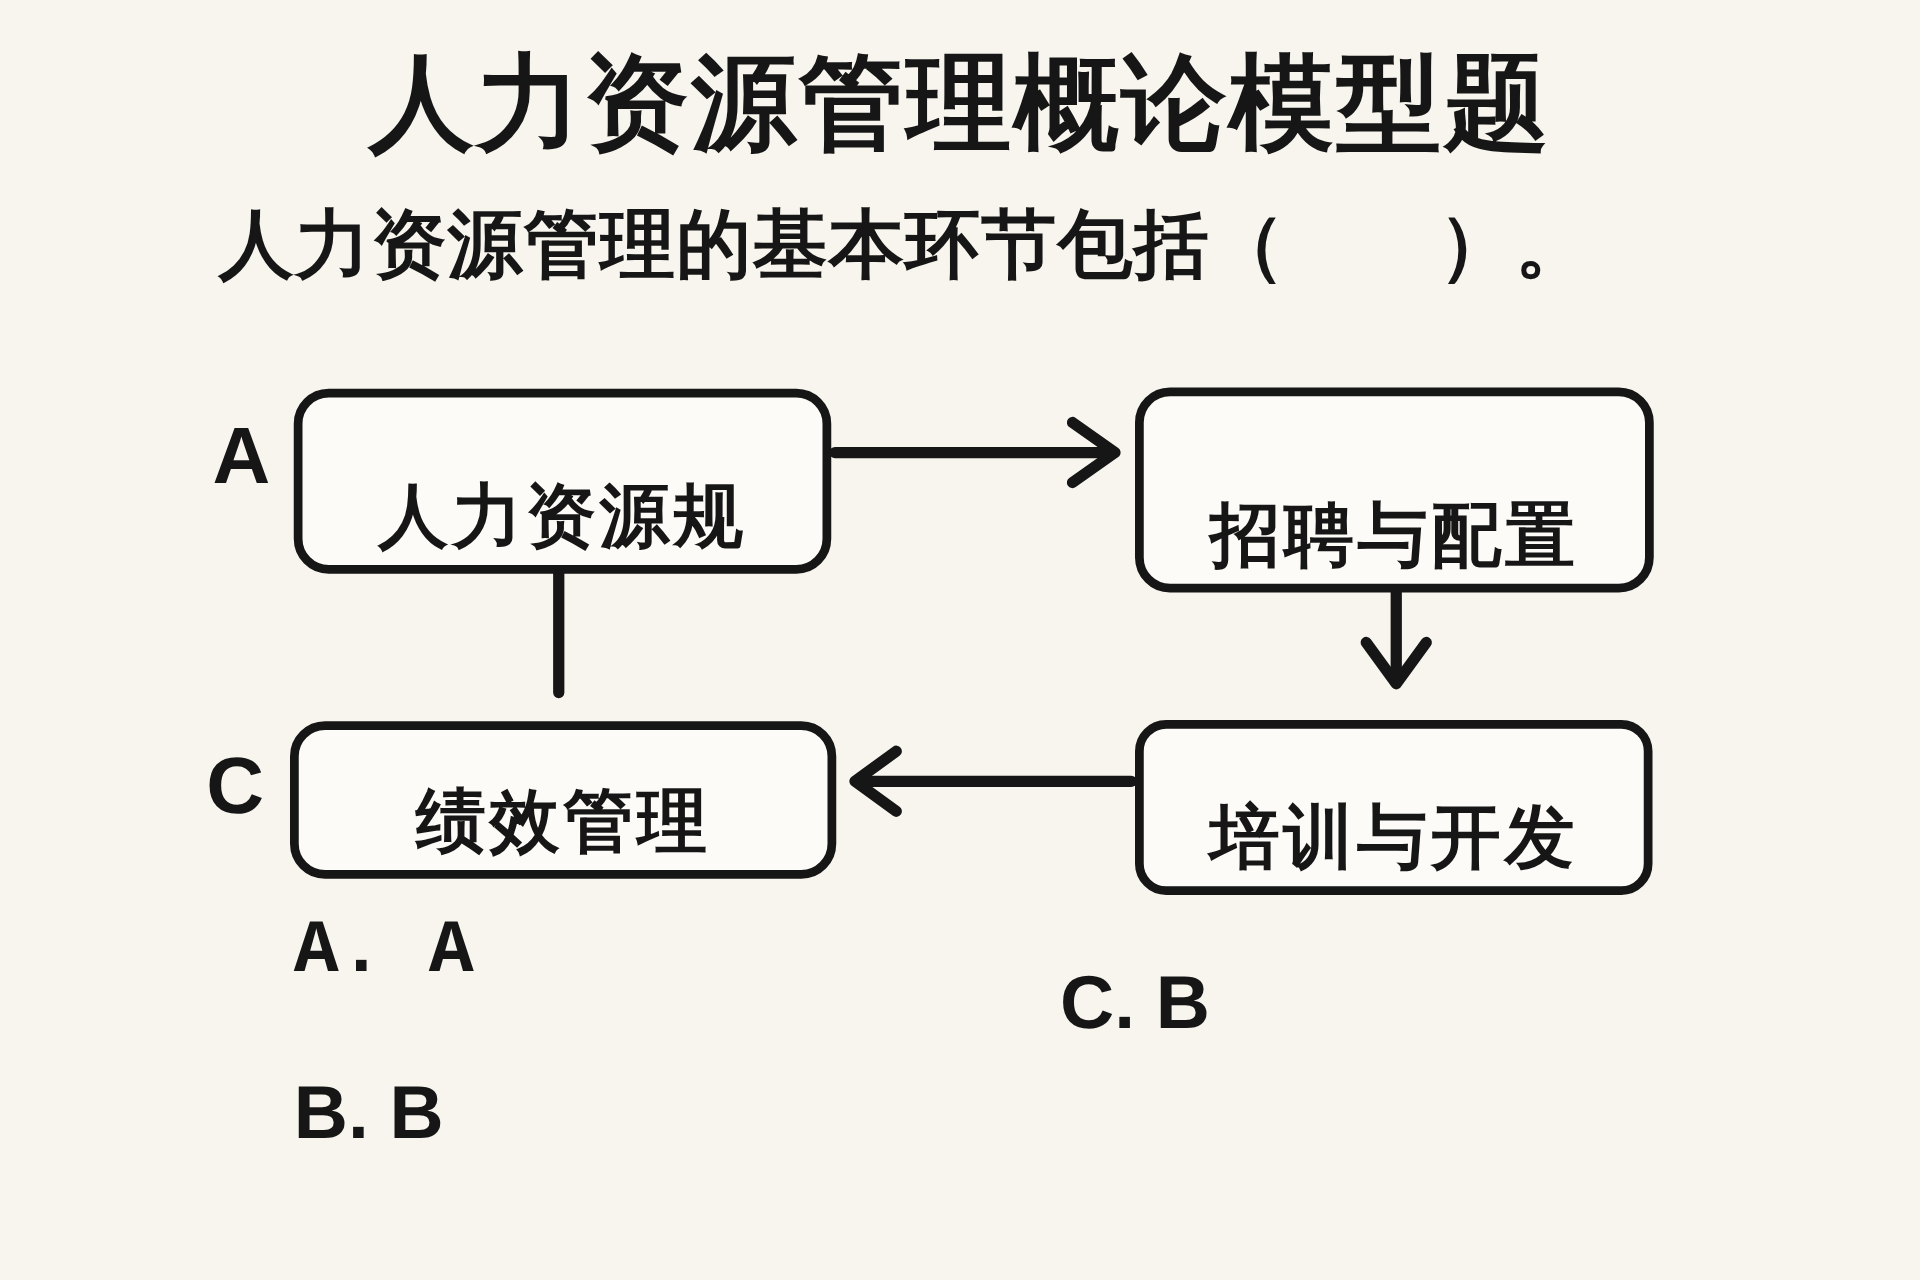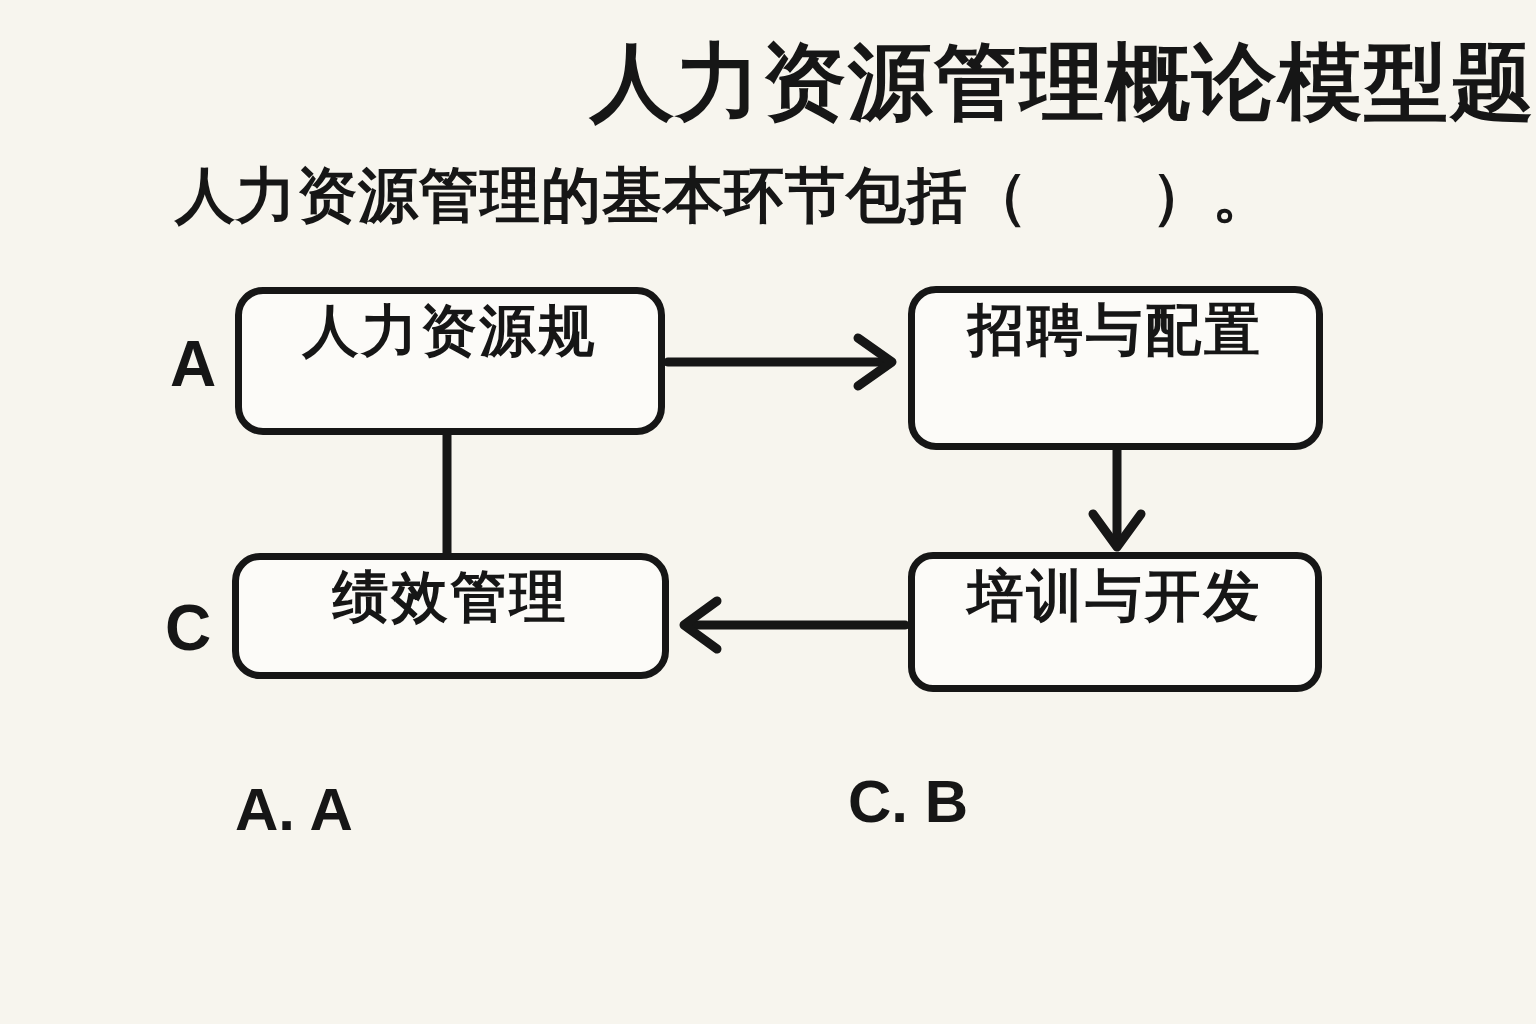--- a/index.html
+++ b/index.html
@@ -17,47 +17,48 @@
   }
   .page {
     position: relative;
     width: 1536px;
     height: 1024px;
     background: var(--background);
   }
   .title {
     position: absolute;
     left: 0; right: 0; top: 26px;
-    text-align: right;
+    text-align: center;
     font-size: 84px;
     font-weight: bold;
     letter-spacing: 2px;
     white-space: nowrap;
   }
   .question {
     position: absolute;
     left: 175px; top: 156px;
     font-size: 60px;
     font-weight: bold;
     letter-spacing: 1px;
     white-space: nowrap;
     font-family: Liberation Mono, monospace;
   }
   .node {
     position: absolute;
     background: var(--box-fill);
     border: 7px solid var(--ink);
     border-radius: 28px;
     display: flex;
-    align-items: flex-start;
+    align-items: flex-end;
     justify-content: center;
     font-size: 56px;
     font-weight: bold;
     letter-spacing: 3px;
     white-space: nowrap;
+    margin-top: 24px;
   }
   .node-a { left: 235px; top: 287px; width: 430px; height: 148px; }
   .node-b { left: 908px; top: 286px; width: 415px; height: 164px; }
   .node-c { left: 232px; top: 553px; width: 437px; height: 126px; }
   .node-d { left: 908px; top: 552px; width: 414px; height: 140px; border-radius: 25px; }
   .side-label {
     position: absolute;
     font-size: 64px;
     font-weight: bold;
     line-height: 1;
@@ -77,21 +78,21 @@
     stroke-linecap: round;
     stroke-linejoin: round;
   }
   .option {
     position: absolute;
     font-size: 60px;
     font-weight: bold;
     line-height: 1;
     white-space: nowrap;
   }
-  .opt-0 { left: 235px; top: 780px; }
+  .opt-0 { left: 235px; top: 732px; font-family: Liberation Mono, monospace; }
   .opt-1 { left: 235px; top: 860px; }
   .opt-2 { left: 848px; top: 772px; }
   .opt-3 { left: 848px; top: 860px; }
 </style>
 </head>
 <body>
 
 <div class="page">
 
   <div class="title">人力资源管理概论模型题</div>
@@ -134,15 +135,16 @@
 
   <div class="node node-c">
     <span>绩效管理</span>
   </div>
 
   <div class="node node-d">
     <span>培训与开发</span>
   </div>
 
   <div class="option opt-0">A. A</div>
+  <div class="option opt-1">B. B</div>
   <div class="option opt-2">C. B</div>
 
 </div>
 
 </body></html>

